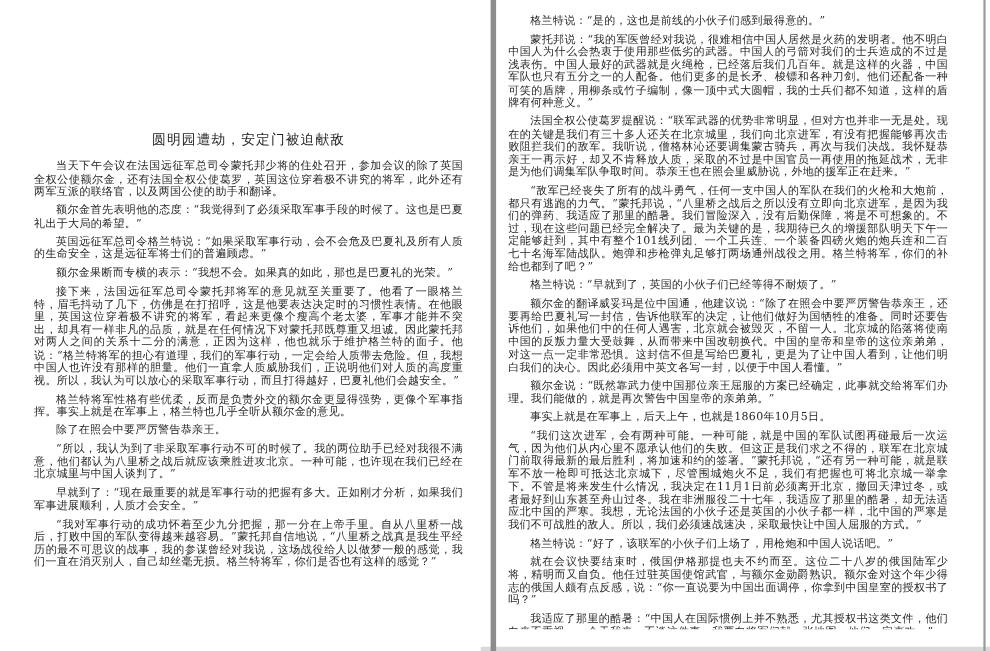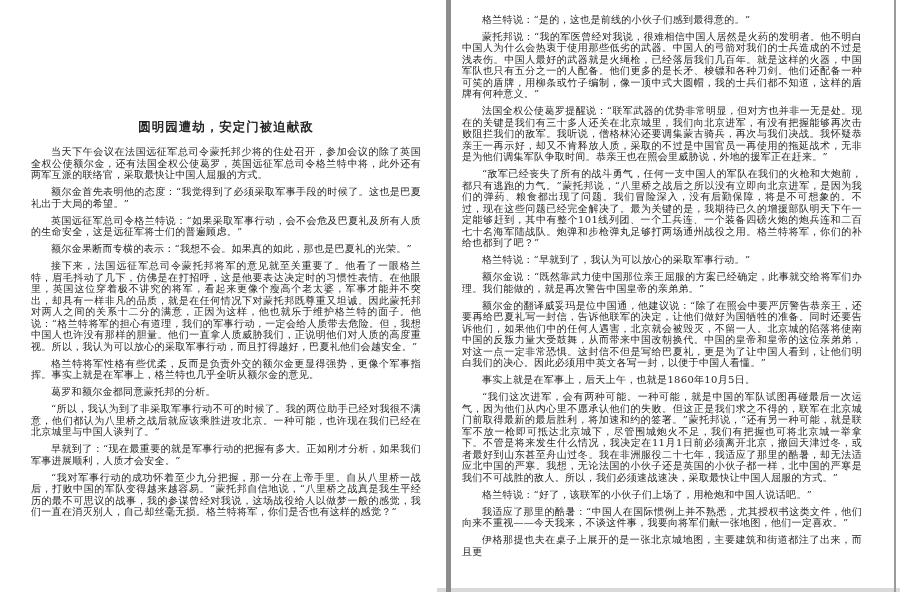--- a/index.html
+++ b/index.html
@@ -7,63 +7,64 @@
     width:900px;height:592px;overflow:hidden;background:#ffffff;position:relative;
     font-family:"DejaVu Serif","Liberation Serif",serif;
     color:#262626;
   }
   .page{
     position:absolute;top:0;height:572px;background:#ffffff;box-sizing:border-box;overflow:hidden;
   }
   #left-page{left:0;width:446px;padding:0 25px 0 31px;}
   #right-page{left:451px;width:444px;padding:8px 33px 0 11px;}
   .page-title{
-    text-align:center;font-size:12.5px;font-weight:bold;letter-spacing:1px;
+    text-align:center;font-size:12.5px;font-weight:normal;letter-spacing:1px;
     margin:118px 0 10px 0;line-height:18px;
   }
   .body-text p{
     font-size:10px;line-height:11.5px;margin:5.5px 0;
     text-align:justify;text-indent:2em;letter-spacing:0.3px;
   }
   #page-divider{position:absolute;left:446px;top:0;width:5px;height:592px;background:#8c8c8c;z-index:3;}
   #page-edge-line{position:absolute;left:894px;top:0;width:2px;height:592px;background:#9a9a9a;z-index:2;}
   #page-bottom-edge{position:absolute;left:437px;top:588px;width:463px;height:4px;background:#d9d9d9;z-index:1;}
 </style>
 </head>
 <body style="color: rgb(38, 38, 38);">
 
 <div id="left-page" class="page" style="background: rgb(255, 255, 255);">
   <h1 class="page-title">圆明园遭劫，安定门被迫献敌</h1>
   <div class="body-text">
-      <p>当天下午会议在法国远征军总司令蒙托邦少将的住处召开，参加会议的除了英国全权公使额尔金，还有法国全权公使葛罗，英国远征军总司令格兰特中将，此外还有两军互派的联络官，采取最快让中国人屈服的方式。</p>
+      <p>当天下午会议在法国远征军总司令蒙托邦少将的住处召开，参加会议的除了英国全权公使额尔金，还有法国全权公使葛罗，英国这位穿着极不讲究的将军，此外还有两军互派的联络官，以及两国公使的助手和翻译。</p>
       <p>额尔金首先表明他的态度：“我觉得到了必须采取军事手段的时候了。这也是巴夏礼出于大局的希望。”</p>
       <p>英国远征军总司令格兰特说：“如果采取军事行动，会不会危及巴夏礼及所有人质的生命安全，这是远征军将士们的普遍顾虑。”</p>
       <p>额尔金果断而专横的表示：“我想不会。如果真的如此，那也是巴夏礼的光荣。”</p>
       <p>接下来，法国远征军总司令蒙托邦将军的意见就至关重要了。他看了一眼格兰特，眉毛抖动了几下，仿佛是在打招呼，这是他要表达决定时的习惯性表情。在他眼里，英国这位穿着极不讲究的将军，看起来更像个瘦高个老太婆，军事才能并不突出，却具有一样非凡的品质，就是在任何情况下对蒙托邦既尊重又坦诚。因此蒙托邦对两人之间的关系十二分的满意，正因为这样，他也就乐于维护格兰特的面子。他说：“格兰特将军的担心有道理，我们的军事行动，一定会给人质带去危险。但，我想中国人也许没有那样的胆量。他们一直拿人质威胁我们，正说明他们对人质的高度重视。所以，我认为可以放心的采取军事行动，而且打得越好，巴夏礼他们会越安全。”</p>
       <p>格兰特将军性格有些优柔，反而是负责外交的额尔金更显得强势，更像个军事指挥。事实上就是在军事上，格兰特也几乎全听从额尔金的意见。</p>
-      <p>葛罗和额尔金都同意蒙托邦的分析。</p>
+      <p>除了在照会中要严厉警告恭亲王。</p>
       <p>“所以，我认为到了非采取军事行动不可的时候了。我的两位助手已经对我很不满意，他们都认为八里桥之战后就应该乘胜进攻北京。一种可能，也许现在我们已经在北京城里与中国人谈判了。”</p>
       <p>早就到了：“现在最重要的就是军事行动的把握有多大。正如刚才分析，如果我们军事进展顺利，人质才会安全。”</p>
       <p>“我对军事行动的成功怀着至少九分把握，那一分在上帝手里。自从八里桥一战后，打败中国的军队变得越来越容易。”蒙托邦自信地说，“八里桥之战真是我生平经历的最不可思议的战事，我的参谋曾经对我说，这场战役给人以做梦一般的感觉，我们一直在消灭别人，自己却丝毫无损。格兰特将军，你们是否也有这样的感觉？”</p>
     </div>
 </div>
 
 <div id="page-divider" style="background: rgb(140, 140, 140);"></div>
 
 <div id="right-page" class="page" style="background: rgb(255, 255, 255);">
   <div class="body-text">
       <p>格兰特说：“是的，这也是前线的小伙子们感到最得意的。”</p>
       <p>蒙托邦说：“我的军医曾经对我说，很难相信中国人居然是火药的发明者。他不明白中国人为什么会热衷于使用那些低劣的武器。中国人的弓箭对我们的士兵造成的不过是浅表伤。中国人最好的武器就是火绳枪，已经落后我们几百年。就是这样的火器，中国军队也只有五分之一的人配备。他们更多的是长矛、梭镖和各种刀剑。他们还配备一种可笑的盾牌，用柳条或竹子编制，像一顶中式大圆帽，我的士兵们都不知道，这样的盾牌有何种意义。”</p>
       <p>法国全权公使葛罗提醒说：“联军武器的优势非常明显，但对方也并非一无是处。现在的关键是我们有三十多人还关在北京城里，我们向北京进军，有没有把握能够再次击败阻拦我们的敌军。我听说，僧格林沁还要调集蒙古骑兵，再次与我们决战。我怀疑恭亲王一再示好，却又不肯释放人质，采取的不过是中国官员一再使用的拖延战术，无非是为他们调集军队争取时间。恭亲王也在照会里威胁说，外地的援军正在赶来。”</p>
-      <p>“敌军已经丧失了所有的战斗勇气，任何一支中国人的军队在我们的火枪和大炮前，都只有逃跑的力气。”蒙托邦说，“八里桥之战后之所以没有立即向北京进军，是因为我们的弹药、粮食都出现了问题。我们冒险深入，没有后勤保障，将是不可想象的。不过，现在这些问题已经完全解决了。最为关键的是，我期待已久的增援部队明天下午一定能够赶到，其中有整个101线列团、一个工兵连、一个装备四磅火炮的炮兵连和二百七十名海军陆战队。炮弹和步枪弹丸足够打两场通州战役之用。格兰特将军，你们的补给也都到了吧？”</p>
-      <p>格兰特说：“早就到了，我认为可以放心的采取军事行动。”</p>
+      <p>“敌军已经丧失了所有的战斗勇气，任何一支中国人的军队在我们的火枪和大炮前，都只有逃跑的力气。”蒙托邦说，“八里桥之战后之所以没有立即向北京进军，是因为我们的弹药、我适应了那里的酷暑。我们冒险深入，没有后勤保障，将是不可想象的。不过，现在这些问题已经完全解决了。最为关键的是，我期待已久的增援部队明天下午一定能够赶到，其中有整个101线列团、一个工兵连、一个装备四磅火炮的炮兵连和二百七十名海军陆战队。炮弹和步枪弹丸足够打两场通州战役之用。格兰特将军，你们的补给也都到了吧？”</p>
+      <p>格兰特说：“早就到了，英国的小伙子们已经等得不耐烦了。”</p>
+      <p>额尔金的翻译威妥玛是位中国通，他建议说：“除了在照会中要严厉警告恭亲王，还要再给巴夏礼写一封信，告诉他联军的决定，让他们做好为国牺牲的准备。同时还要告诉他们，如果他们中的任何人遇害，北京就会被毁灭，不留一人。北京城的陷落将使南中国的反叛力量大受鼓舞，从而带来中国改朝换代。中国的皇帝和皇帝的这位亲弟弟，对这一点一定非常恐惧。这封信不但是写给巴夏礼，更是为了让中国人看到，让他们明白我们的决心。因此必须用中英文各写一封，以便于中国人看懂。”</p>
       <p>额尔金说：“既然靠武力使中国那位亲王屈服的方案已经确定，此事就交给将军们办理。我们能做的，就是再次警告中国皇帝的亲弟弟。”</p>
-      <p>额尔金的翻译威妥玛是位中国通，他建议说：“除了在照会中要严厉警告恭亲王，还要再给巴夏礼写一封信，告诉他联军的决定，让他们做好为国牺牲的准备。同时还要告诉他们，如果他们中的任何人遇害，北京就会被毁灭，不留一人。北京城的陷落将使南中国的反叛力量大受鼓舞，从而带来中国改朝换代。中国的皇帝和皇帝的这位亲弟弟，对这一点一定非常恐惧。这封信不但是写给巴夏礼，更是为了让中国人看到，让他们明白我们的决心。因此必须用中英文各写一封，以便于中国人看懂。”</p>
       <p>事实上就是在军事上，后天上午，也就是1860年10月5日。</p>
       <p>“我们这次进军，会有两种可能。一种可能，就是中国的军队试图再碰最后一次运气，因为他们从内心里不愿承认他们的失败。但这正是我们求之不得的，联军在北京城门前取得最新的最后胜利，将加速和约的签署。”蒙托邦说，“还有另一种可能，就是联军不放一枪即可抵达北京城下，尽管围城炮火不足，我们有把握也可将北京城一举拿下。不管是将来发生什么情况，我决定在11月1日前必须离开北京，撤回天津过冬，或者最好到山东甚至舟山过冬。我在非洲服役二十七年，我适应了那里的酷暑，却无法适应北中国的严寒。我想，无论法国的小伙子还是英国的小伙子都一样，北中国的严寒是我们不可战胜的敌人。所以，我们必须速战速决，采取最快让中国人屈服的方式。”</p>
       <p>格兰特说：“好了，该联军的小伙子们上场了，用枪炮和中国人说话吧。”</p>
+      <p>就在会议快要结束时，俄国伊格那提也夫不约而至。这位二十八岁的俄国陆军少将，精明而又自负。他任过驻英国使馆武官，与额尔金勋爵熟识。额尔金对这个年少得志的俄国人颇有点反感，说：“你一直说要为中国出面调停，你拿到中国皇室的授权书了吗？”</p>
       <p>我适应了那里的酷暑：“中国人在国际惯例上并不熟悉，尤其授权书这类文件，他们向来不重视——今天我来，不谈这件事，我要向将军们献一张地图，他们一定喜欢。”</p>
       <p>伊格那提也夫在桌子上展开的是一张北京城地图，主要建筑和街道都注了出来，而且更</p>
     </div>
 </div>
 
 <div id="page-edge-line" style="background: rgb(154, 154, 154);"></div>
 <div id="page-bottom-edge" style="background: rgb(217, 217, 217);"></div>
 
 </body></html>

